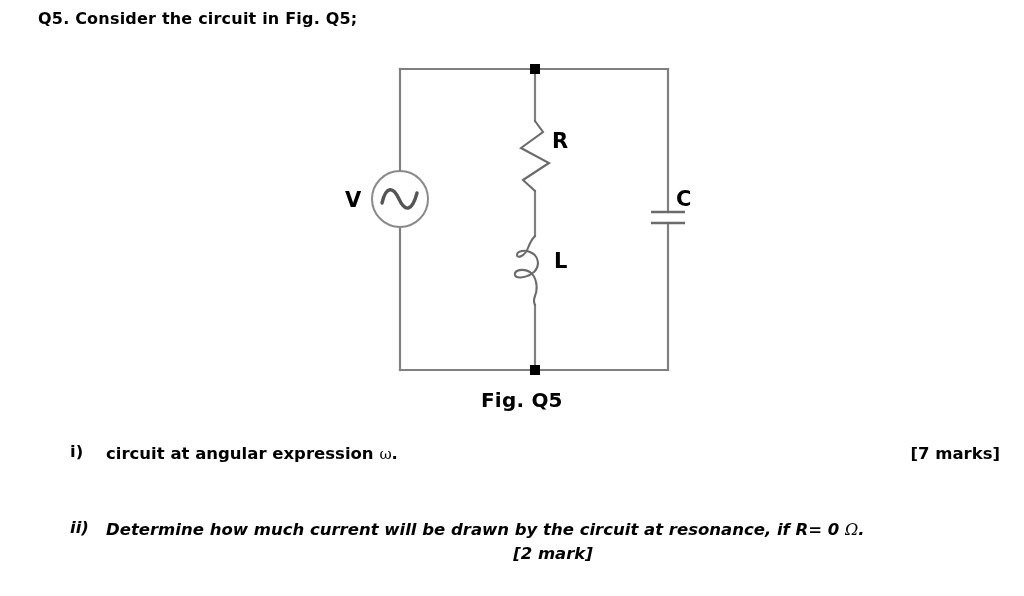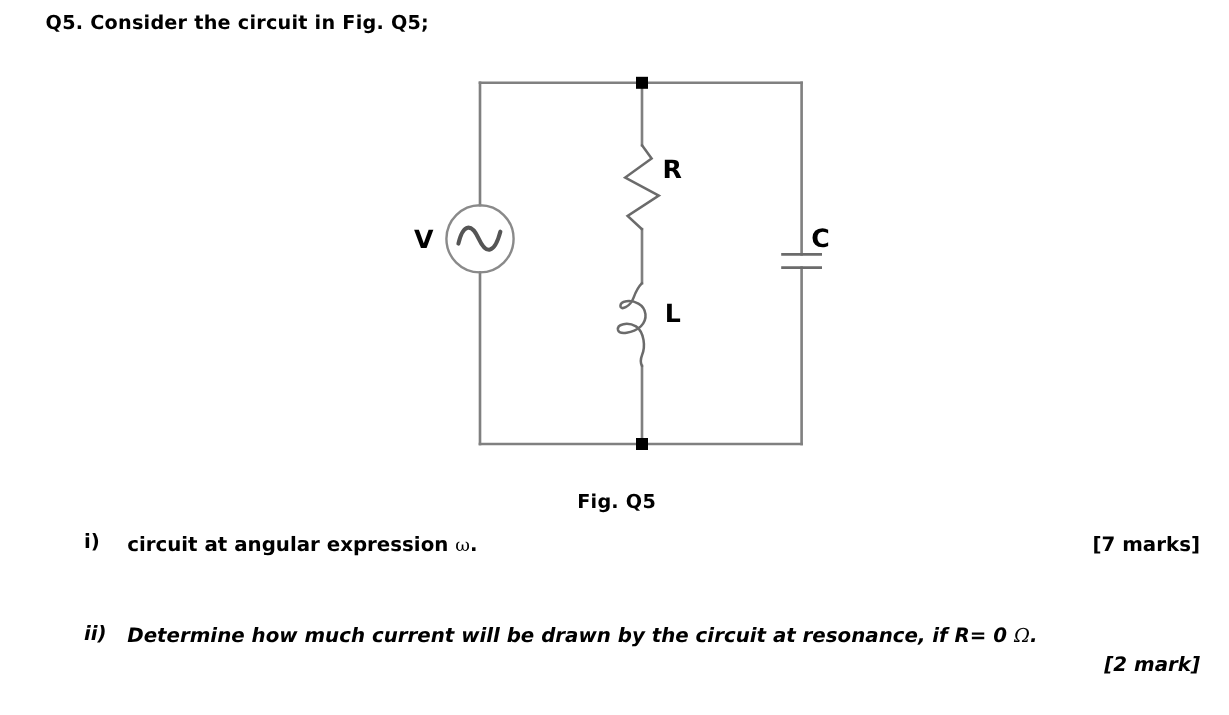--- a/index.html
+++ b/index.html
@@ -35,24 +35,23 @@
     width: 1024px;
     height: 430px;
   }
   .figure svg {
     display: block;
   }
   .fig-caption {
     position: absolute;
     left: 481px;
     top: 388px;
-    font-size: 16px;
+    font-size: 20px;
     font-weight: bold;
     letter-spacing: 0.2px;
-    margin-top: 20px;
   }
 
   
   .subq {
     position: absolute;
     display: block;
   }
   .subq-i  { left: 70px; top: 442px; width: 930px; }
   .subq-ii { left: 70px; top: 518px; width: 930px; font-style: italic; }
 
@@ -76,21 +75,21 @@
     text-align: justify;
     text-align-last: justify;
     margin: 0;
   }
   .plain-line {
     margin: 0;
     white-space: nowrap;
   }
   .marks-right {
     display: block;
-    text-align: right;
+    text-align: center;
     margin: 0;
   }
   .marks-inline {
     float: right;
   }
   .sym-omega-lower {
     font-family: "DejaVu Serif", "Liberation Serif", serif;
     font-weight: normal;
     font-size: 15px;
   }

